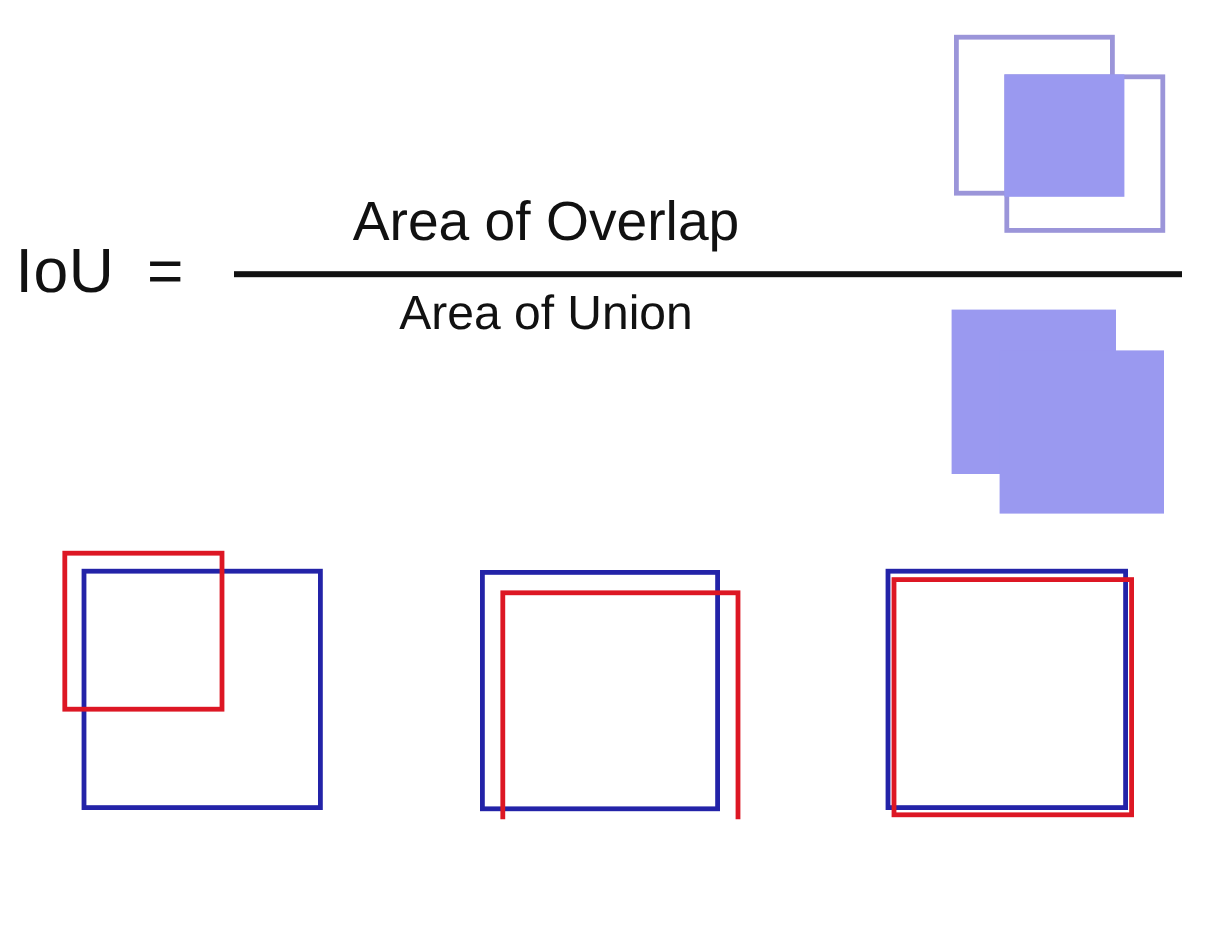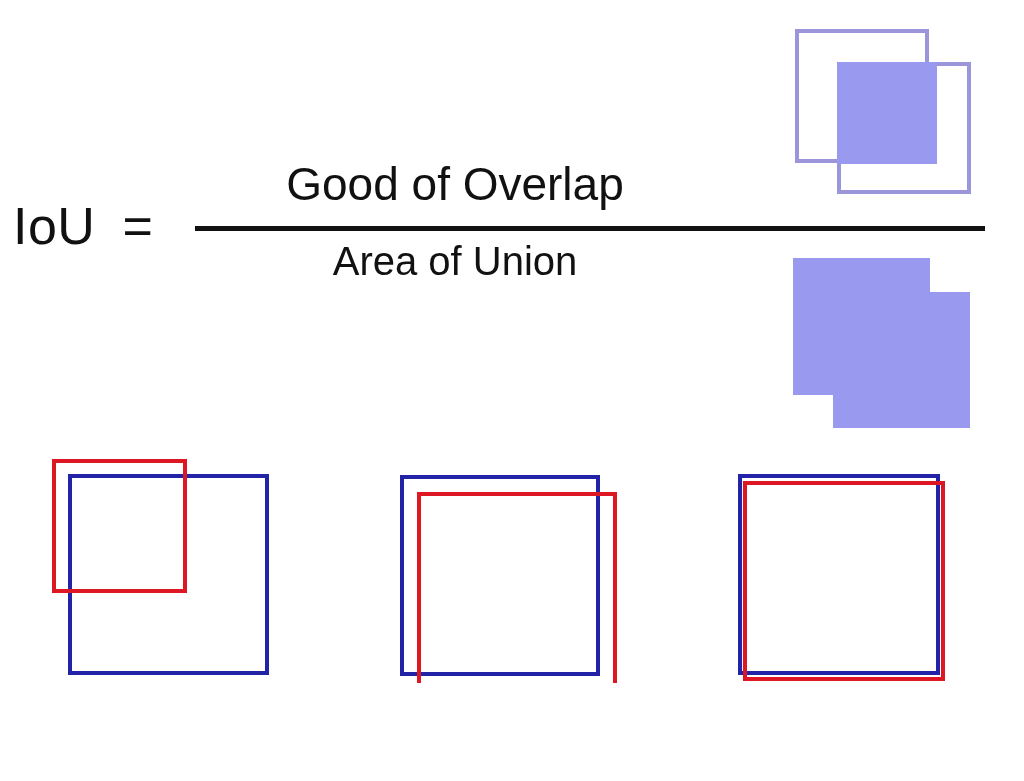--- a/index.html
+++ b/index.html
@@ -72,21 +72,21 @@
 </head>
 <body>
 
 <div class="canvas">
 
   <div class="abs formula-lhs">
     <span>IoU</span>
     <span>=</span>
   </div>
 
-  <div class="abs fraction-numerator">Good of Overlap</div>
+  <div class="abs fraction-numerator">Area of Overlap</div>
   <div class="abs fraction-bar"></div>
   <div class="abs fraction-denominator">Area of Union</div>
 
   <div class="abs ol-box-a"></div>
   <div class="abs ol-box-b"></div>
   <div class="abs ol-fill"></div>
 
   <div class="abs un-box-a"></div>
   <div class="abs un-box-b"></div>
 

